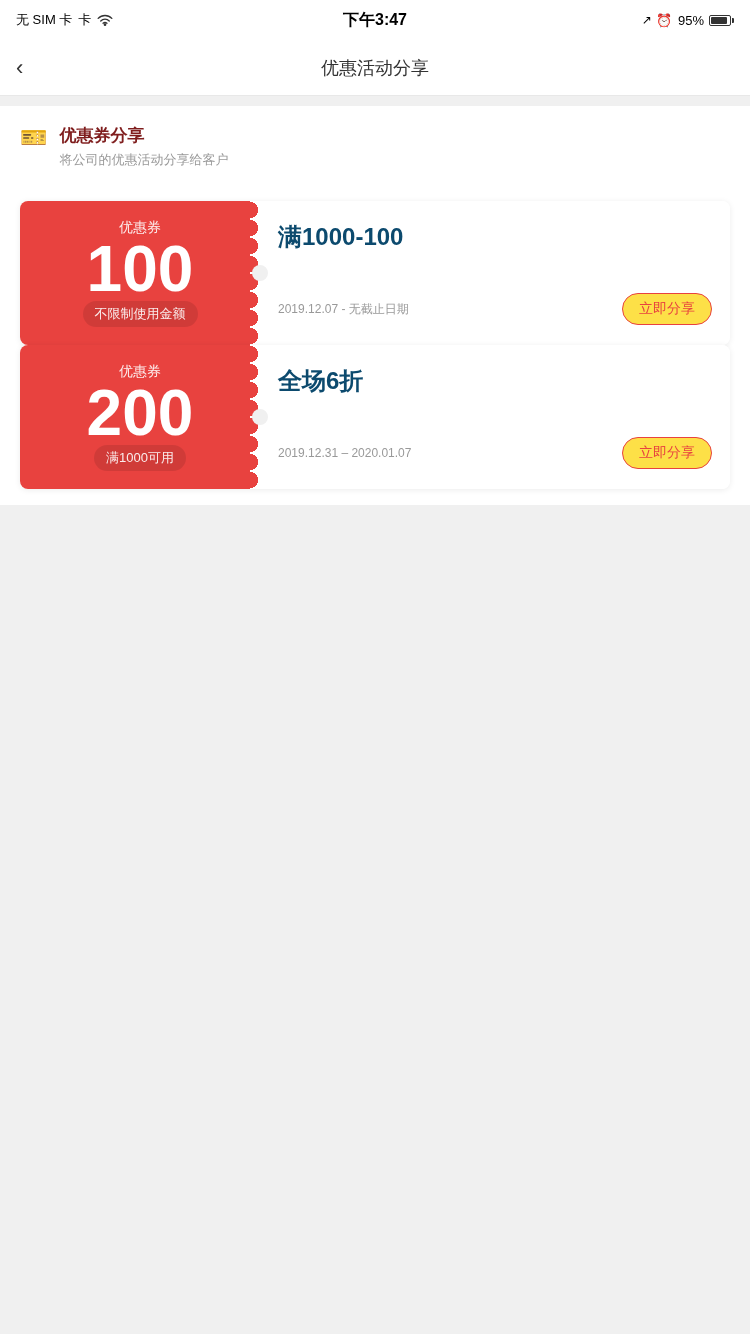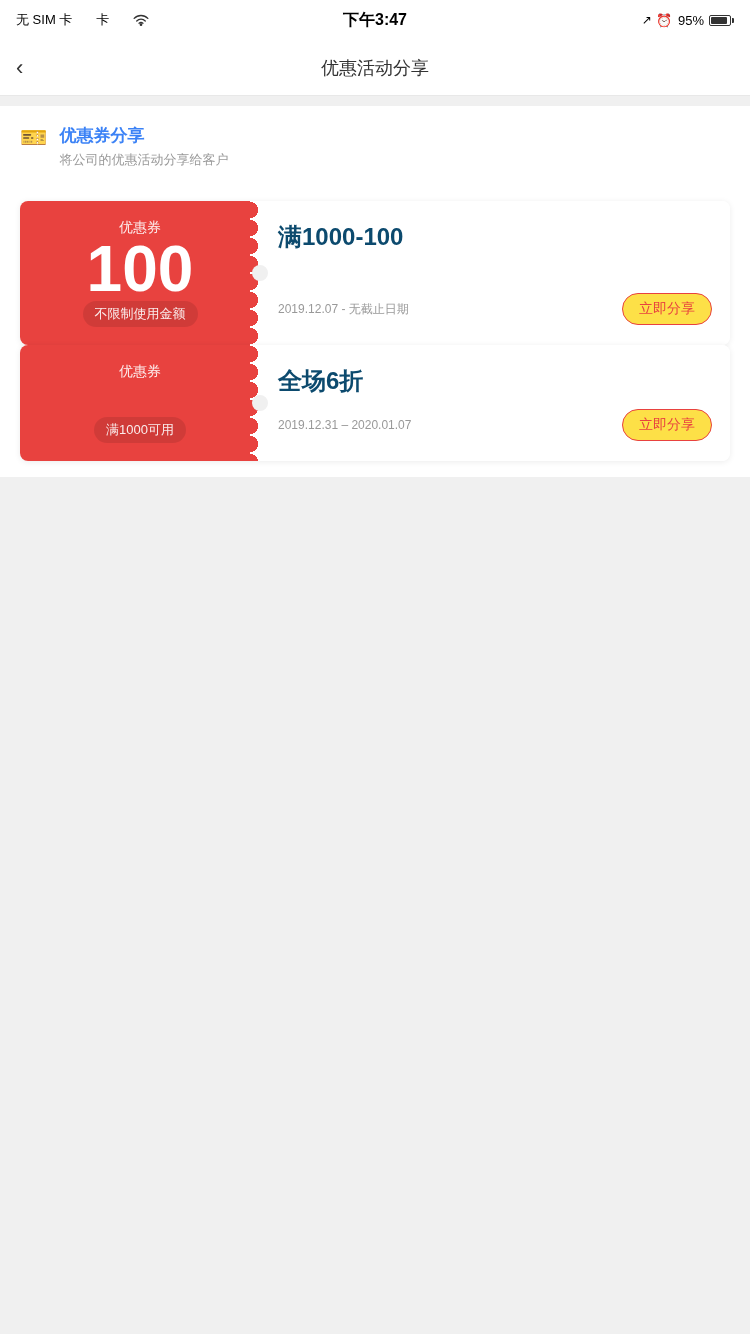--- a/index.html
+++ b/index.html
@@ -19,21 +19,21 @@
       display: flex;
       align-items: center;
       justify-content: space-between;
       padding: 0 16px;
       font-size: 14px;
       font-weight: 500;
     }
     .status-left {
       display: flex;
       align-items: center;
-      gap: 24px;
+      gap: 6px;
       font-size: 13px;
     }
     .status-center {
       font-size: 16px;
       font-weight: 600;
       position: absolute;
       left: 50%;
       transform: translateX(-50%);
     }
     .status-right {
@@ -109,21 +109,21 @@
       gap: 12px;
     }
     .section-icon {
       font-size: 22px;
       margin-top: 1px;
     }
     .section-text-group {}
     .section-title {
       font-size: 17px;
       font-weight: 600;
-      color: #3b82f6;
+      color: #7f1d1d;
       margin-bottom: 4px;
     }
     .section-subtitle {
       font-size: 13px;
       color: #999;
     }
 
     
     .coupon-list {
       background: #fff;
@@ -316,20 +316,21 @@
       <div class="coupon-footer">
         <span class="coupon-date">2019.12.07 - 无截止日期</span>
         <button class="share-btn">立即分享</button>
       </div>
     </div>
   </div>
 
   <div class="coupon-card">
     <div class="coupon-left">
       <div class="coupon-label">优惠券</div>
+      <div class="coupon-amount">200</div>
       <div class="coupon-condition">满1000可用</div>
     </div>
     <div class="coupon-right">
       <div class="coupon-name">全场6折</div>
       <div class="coupon-footer">
         <span class="coupon-date">2019.12.31 – 2020.01.07</span>
         <button class="share-btn">立即分享</button>
       </div>
     </div>
   </div>

